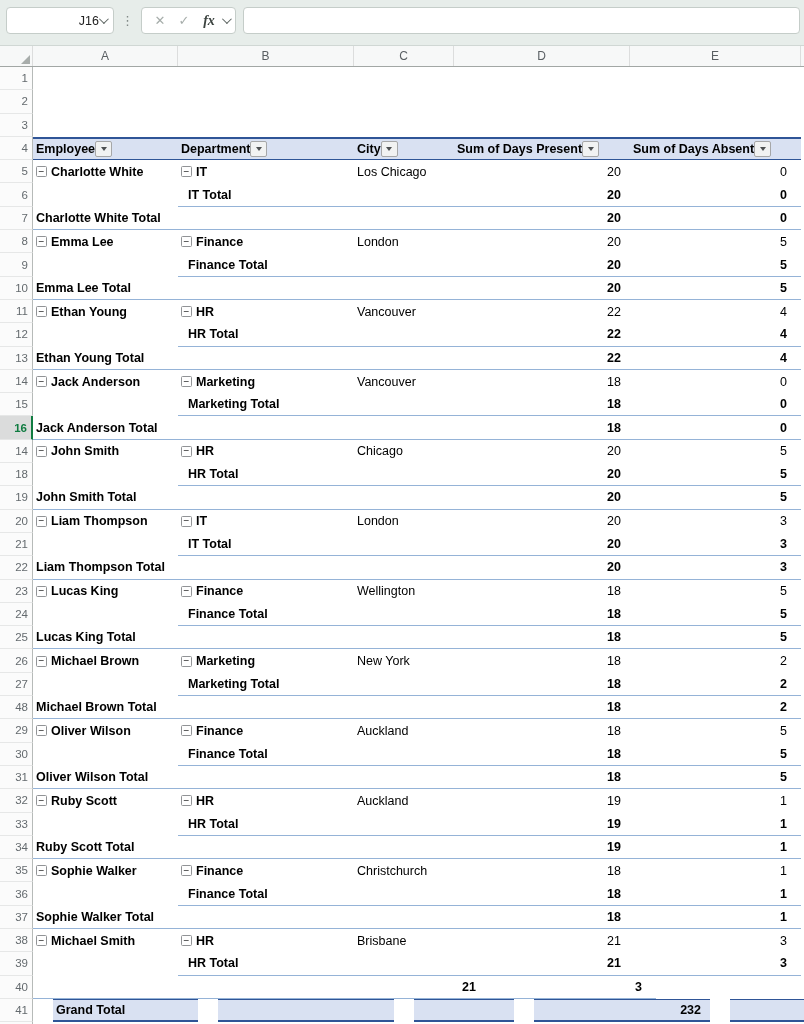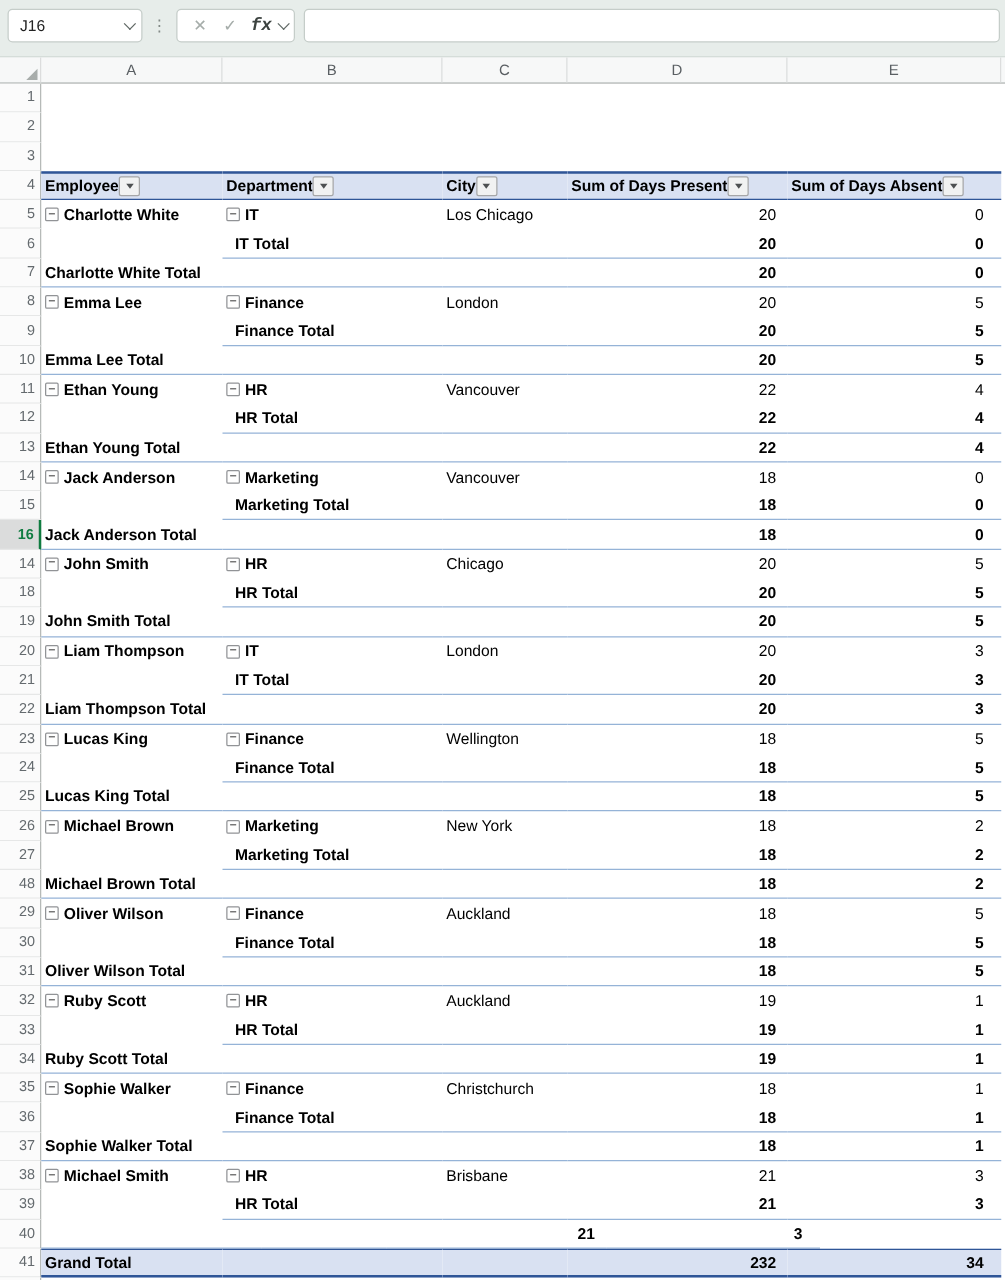--- a/index.html
+++ b/index.html
@@ -11,29 +11,29 @@
     --green:#107C41;
     --rh-h:23.3px;
   }
   *{box-sizing:border-box;margin:0;padding:0;}
   html,body{width:804px;height:1024px;overflow:hidden;background:#fff;
     font-family:"Liberation Sans","DejaVu Sans",sans-serif;}
   
   .topbar{height:46px;background:var(--topbar-bg);border-bottom:1px solid var(--topbar-border);
     display:flex;align-items:center;padding:0 4px 4px 6px;gap:7px;}
   .namebox{width:108px;height:27px;background:#fff;border:1px solid var(--box-border);
-    border-radius:4px;display:flex;align-items:center;justify-content:space-between;
+    border-radius:4px;display:flex;align-items:center;justify-content:flex-end;
     padding:0 7px 0 9px;font-size:12.5px;color:#222;}
   .chev{width:7px;height:7px;border-right:1.4px solid #5E6663;border-bottom:1.4px solid #5E6663;
     transform:rotate(45deg) translateY(-2px);display:inline-block;}
   .dots{color:#828A87;font-size:13px;letter-spacing:0;line-height:1;user-select:none;}
   .fxgroup{height:27px;background:#fff;border:1px solid var(--box-border);border-radius:4px;
     display:flex;align-items:center;gap:0;padding:0 6px;}
   .fxgroup .ic{width:24px;text-align:center;font-size:13px;color:#A6ADAA;}
-  .fxgroup .fx{width:26px;text-align:center;font-family:Liberation Mono, monospace;
+  .fxgroup .fx{width:26px;text-align:center;font-family:Liberation Serif, serif;
     font-style:italic;font-weight:700;font-size:14px;color:#3C4340;}
   .finput{flex:1;height:27px;background:#fff;border:1px solid var(--box-border);border-radius:4px;
     display:flex;align-items:center;padding:0 8px;font-size:12.5px;color:#222;}
   
   .colheaders{height:21px;display:flex;background:var(--chdr-bg);border-bottom:1px solid var(--chdr-border);}
   .corner{width:33px;height:100%;position:relative;border-right:1px solid var(--chdr-sep);}
   .corner .tri{position:absolute;right:2px;bottom:2px;width:0;height:0;
     border-left:9px solid transparent;border-bottom:9px solid #A8ADAB;}
   .chcell{height:100%;display:flex;align-items:center;justify-content:center;
     font-size:12px;color:var(--chdr-text);border-right:1px solid var(--chdr-sep);}
@@ -59,21 +59,21 @@
   .ind{padding-left:10px;}
   .fillcell{flex:1;}
   
   .r-phdr .cell{background:var(--phbg);border-top:2px solid var(--db);border-bottom:1px solid var(--db);
     justify-content:flex-start;padding:0 2px 0 3px;font-weight:700;}
   .r-phdr .hlabel{white-space:nowrap;overflow:hidden;}
   
   .r-sub .cb,.r-sub .cc,.r-sub .cd,.r-sub .ce{border-bottom:1.5px solid var(--gb);}
   .r-tot .cell{border-bottom:1.5px solid var(--gb);}
   
-  .r-gtot .cell{background:var(--phbg);border-top:1px solid var(--db);border-bottom:2px solid var(--db);font-weight:700;}
+  .r-gtot .cell{background:var(--phbg);border-top:1px solid var(--db);border-bottom:2px solid var(--db);font-weight:700;margin-left:20px;}
   
   .filterbtn{width:17px;height:16px;background:#F1F2F2;border:1px solid #A6A7A8;border-radius:2px;
     display:inline-flex;align-items:center;justify-content:center;flex:0 0 17px;}
   .filterbtn .tri{width:0;height:0;border-left:3.5px solid transparent;border-right:3.5px solid transparent;
     border-top:4.5px solid #4D5052;}
   .collapsebtn{width:11px;height:11px;border:1px solid #919396;background:#FEFEFE;border-radius:1.5px;
     display:inline-flex;align-items:center;justify-content:center;margin-right:4px;
     font-size:10px;line-height:1;color:#222;flex:0 0 11px;}
 </style>
 </head>

